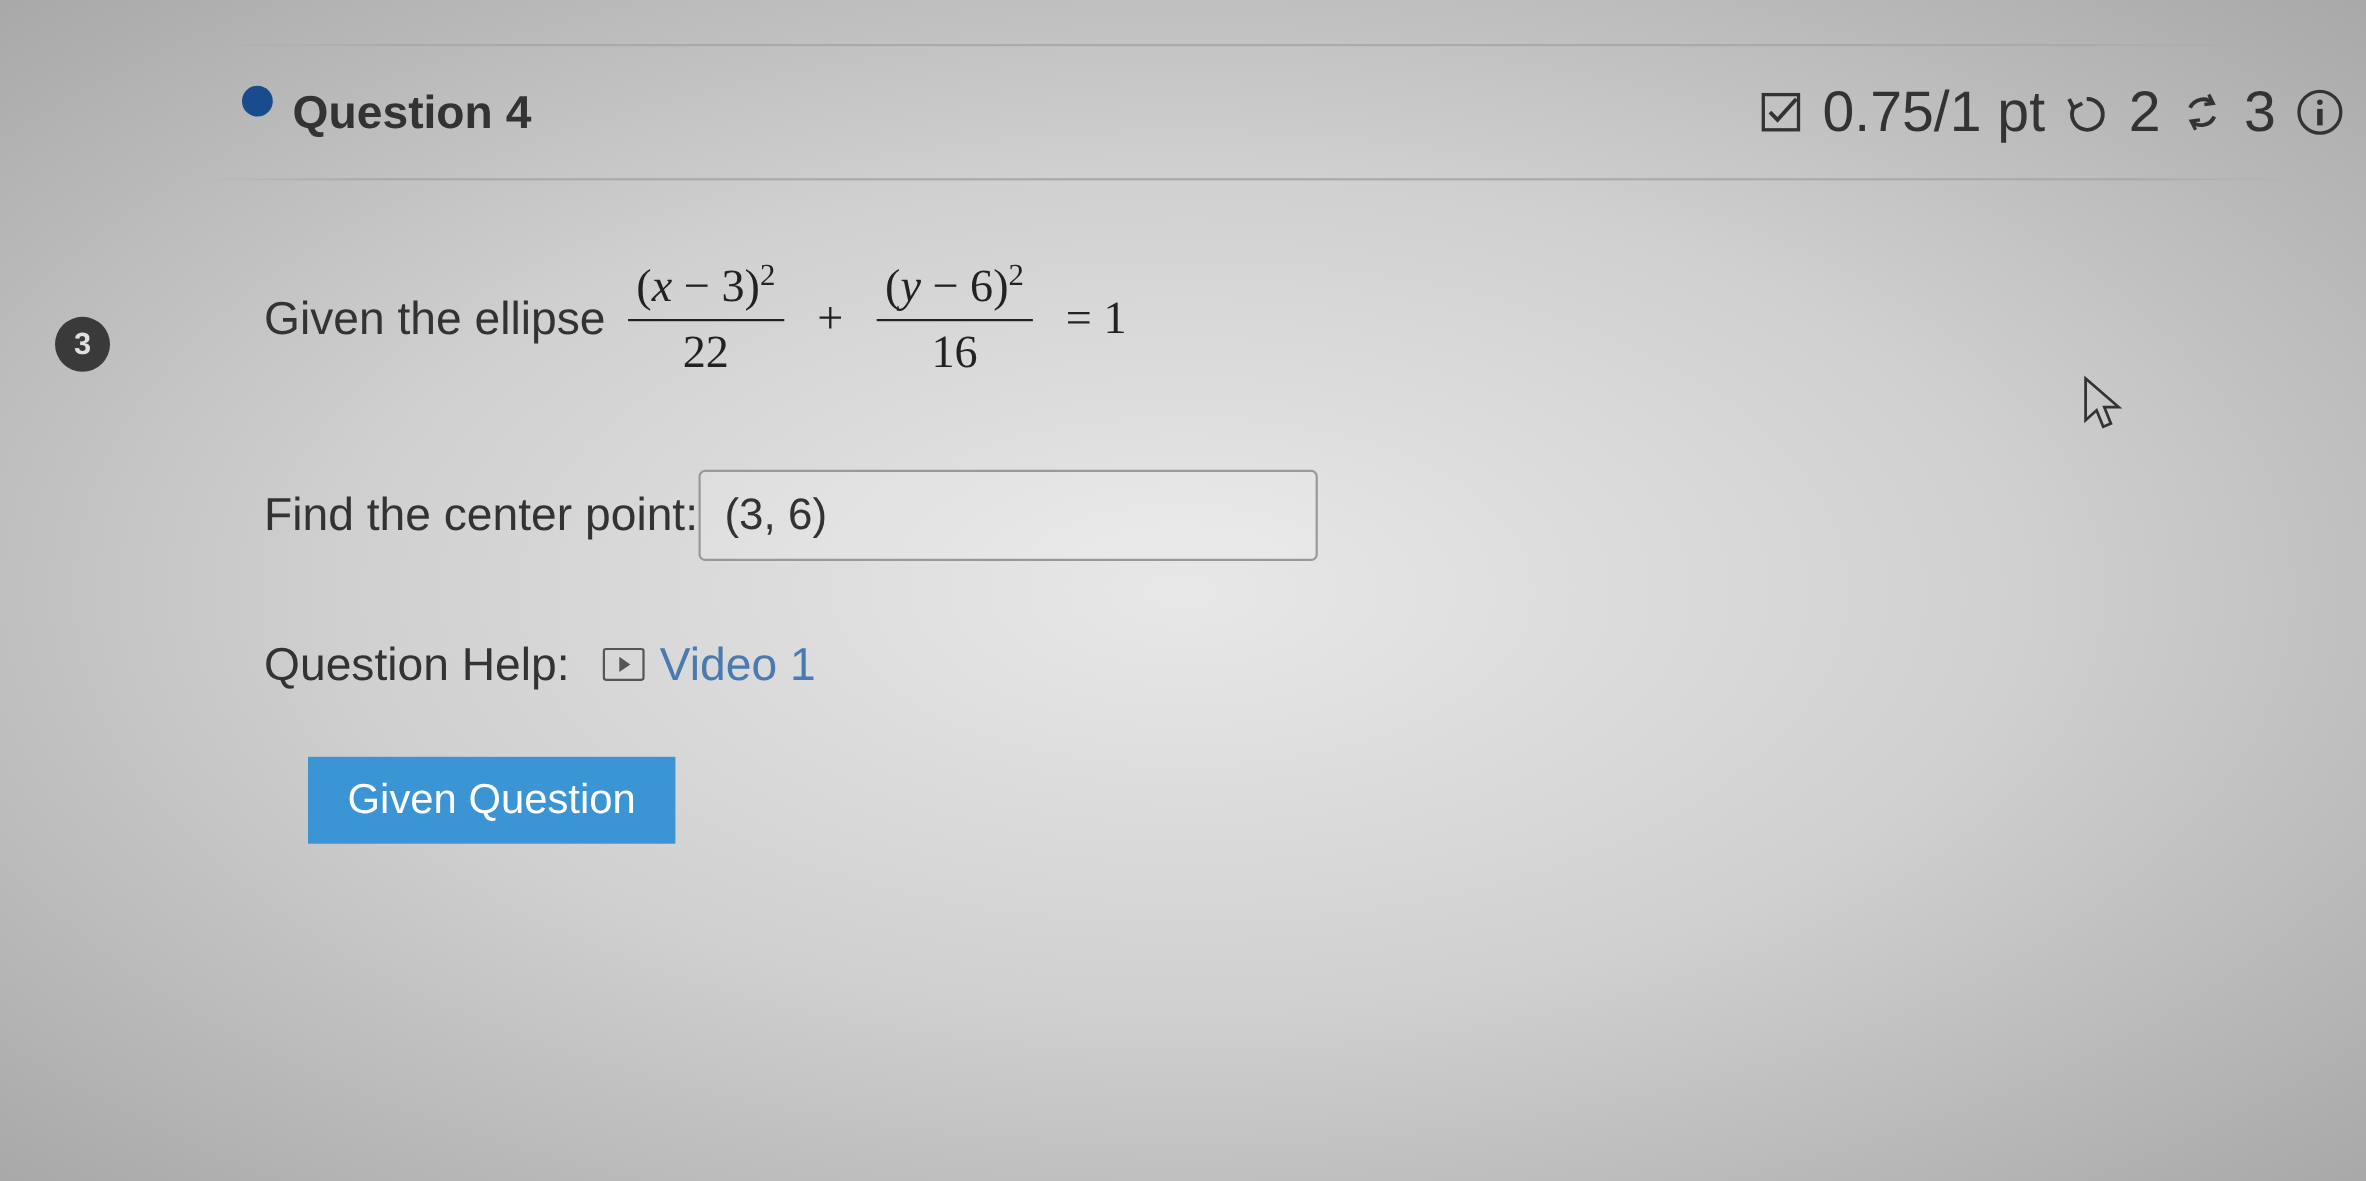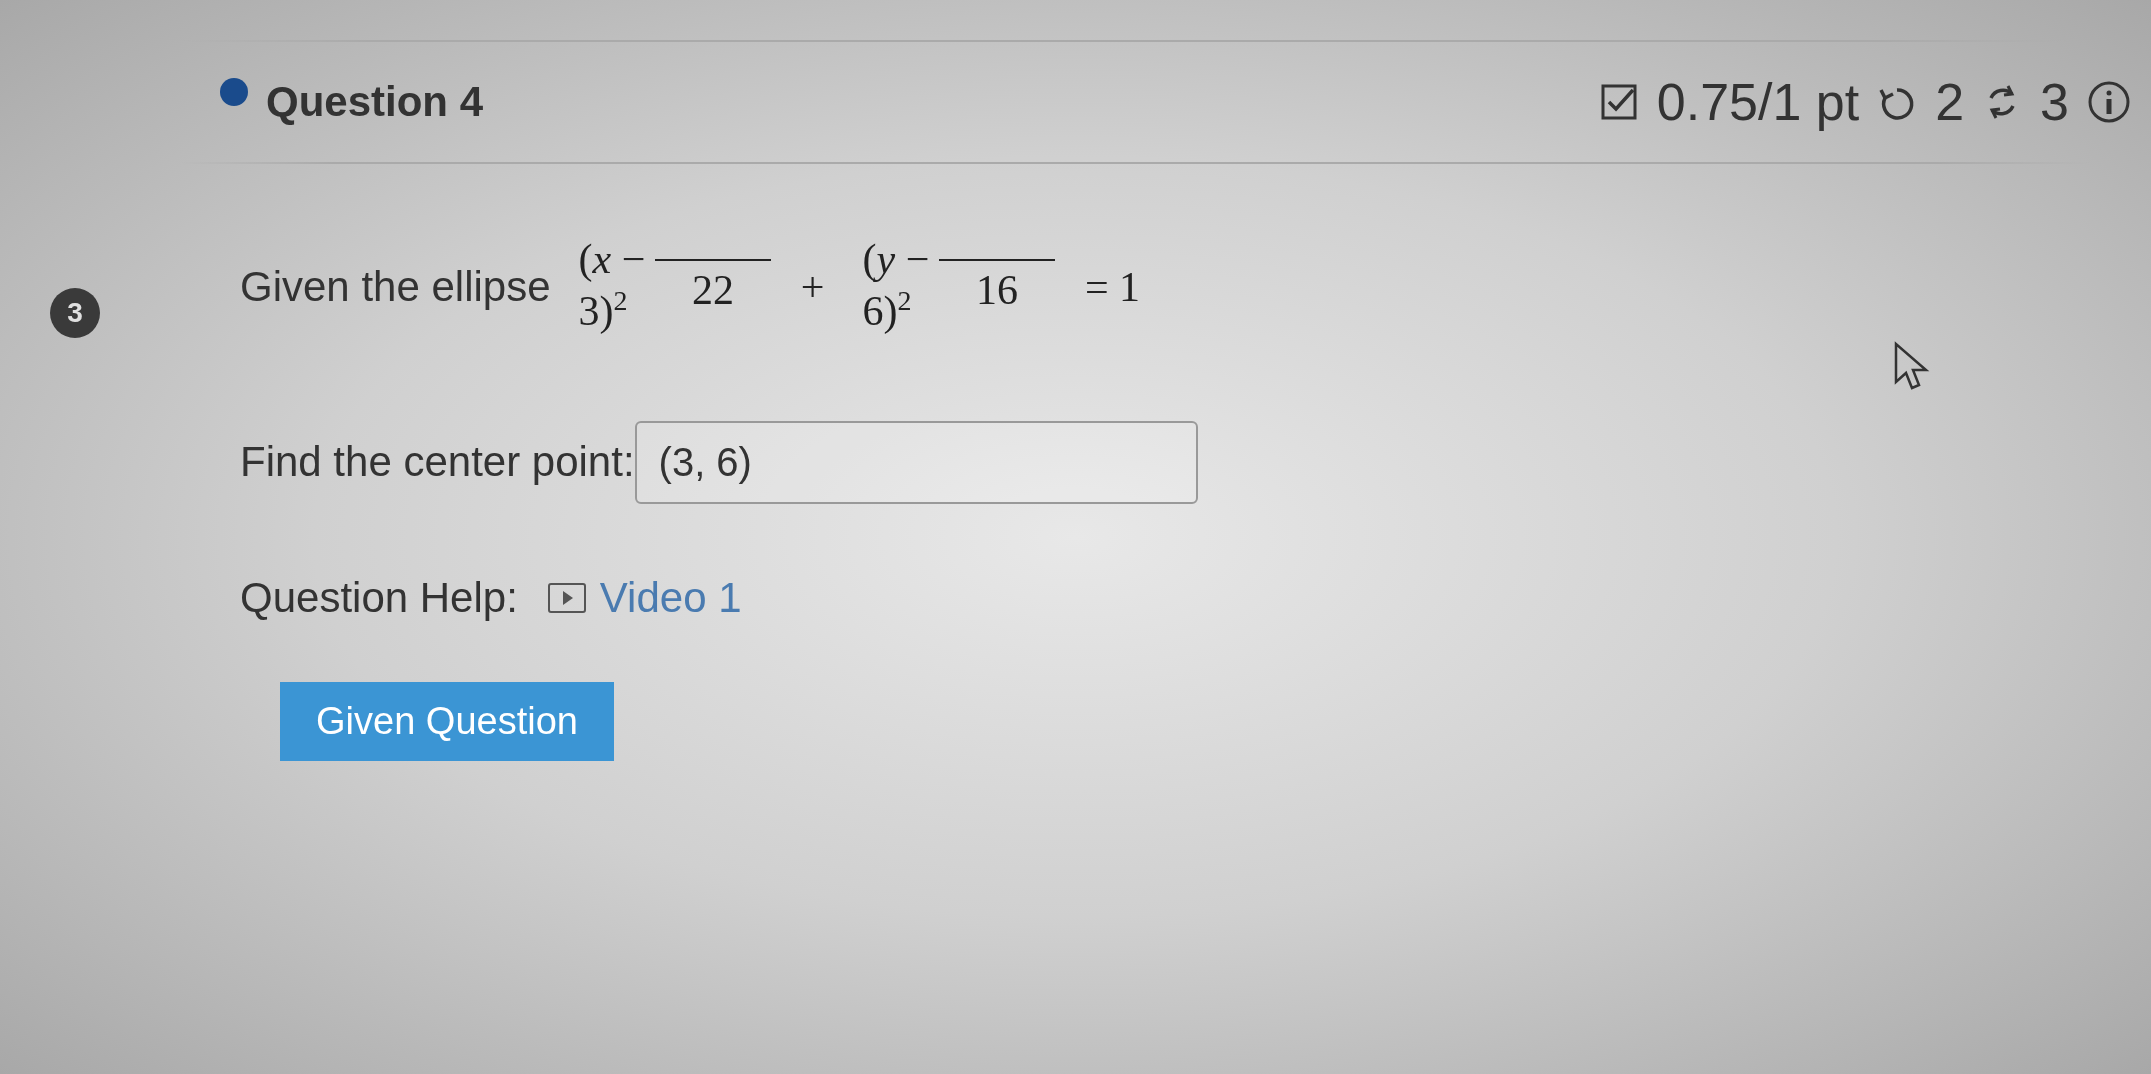--- a/index.html
+++ b/index.html
@@ -87,21 +87,21 @@
       font-size: 42px;
       color: #222;
       margin-bottom: 80px;
     }
     .equation-prefix {
       font-size: 42px;
       color: #333;
     }
     .fraction {
       display: inline-flex;
-      flex-direction: row;
+      flex-direction: column;
       align-items: center;
       font-family: 'Cambria Math', 'Times New Roman', serif;
       font-size: 42px;
       line-height: 1.2;
     }
     .fraction .num {
       padding: 0 8px 4px 8px;
     }
     .fraction .den {
       border-top: 2.5px solid #222;

